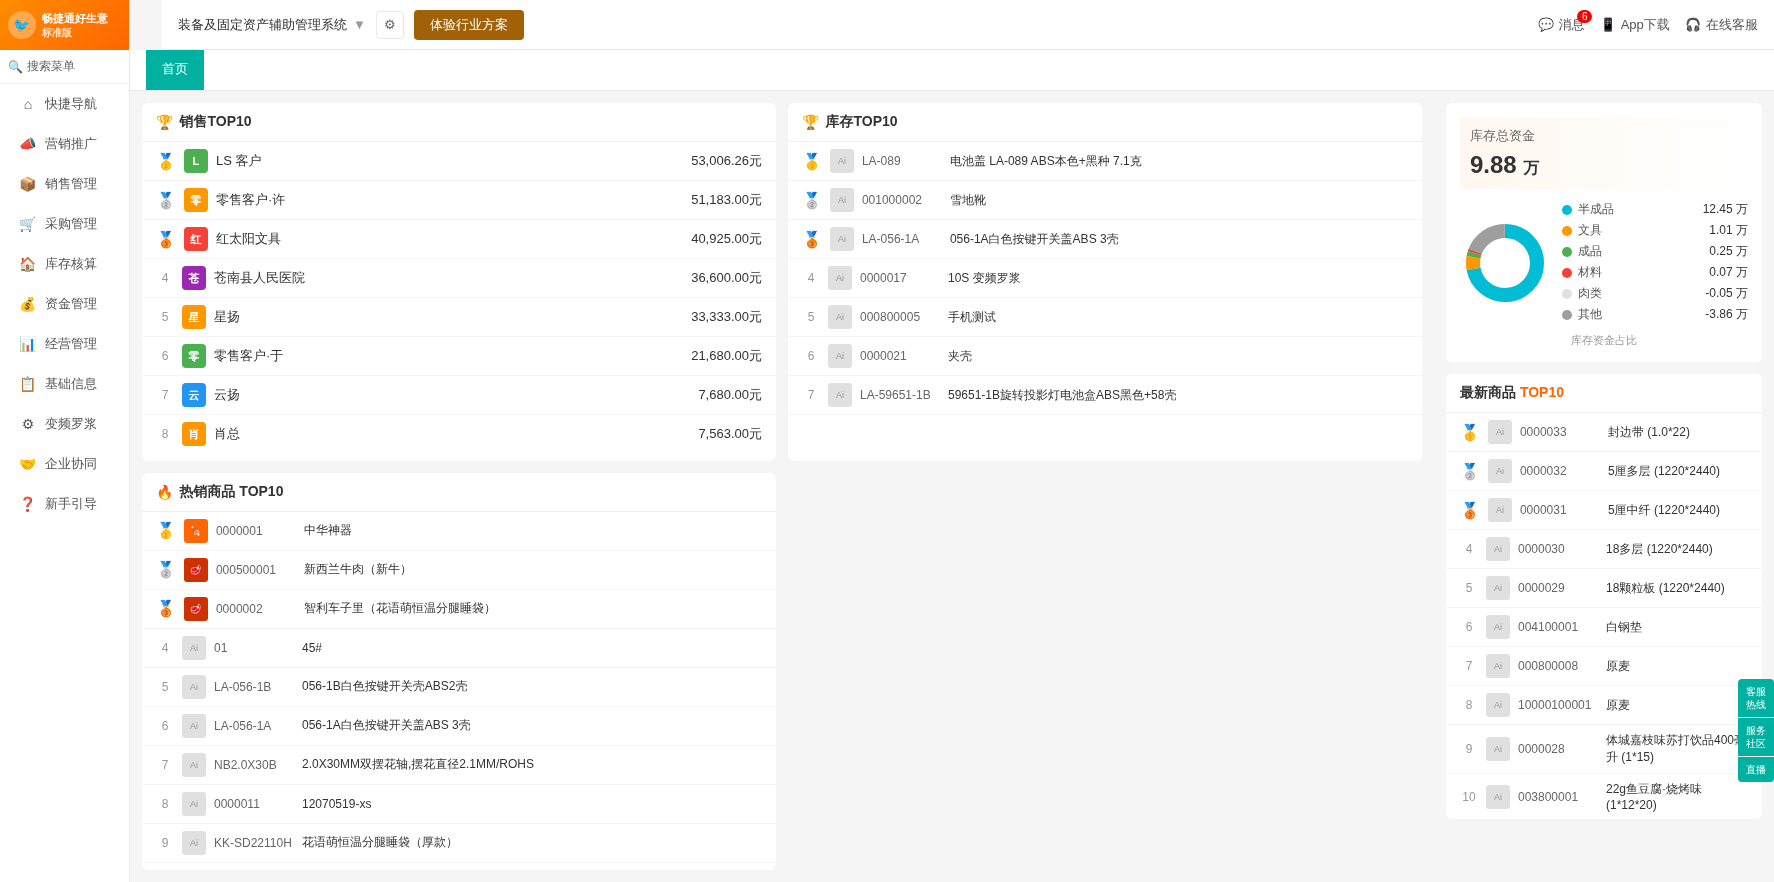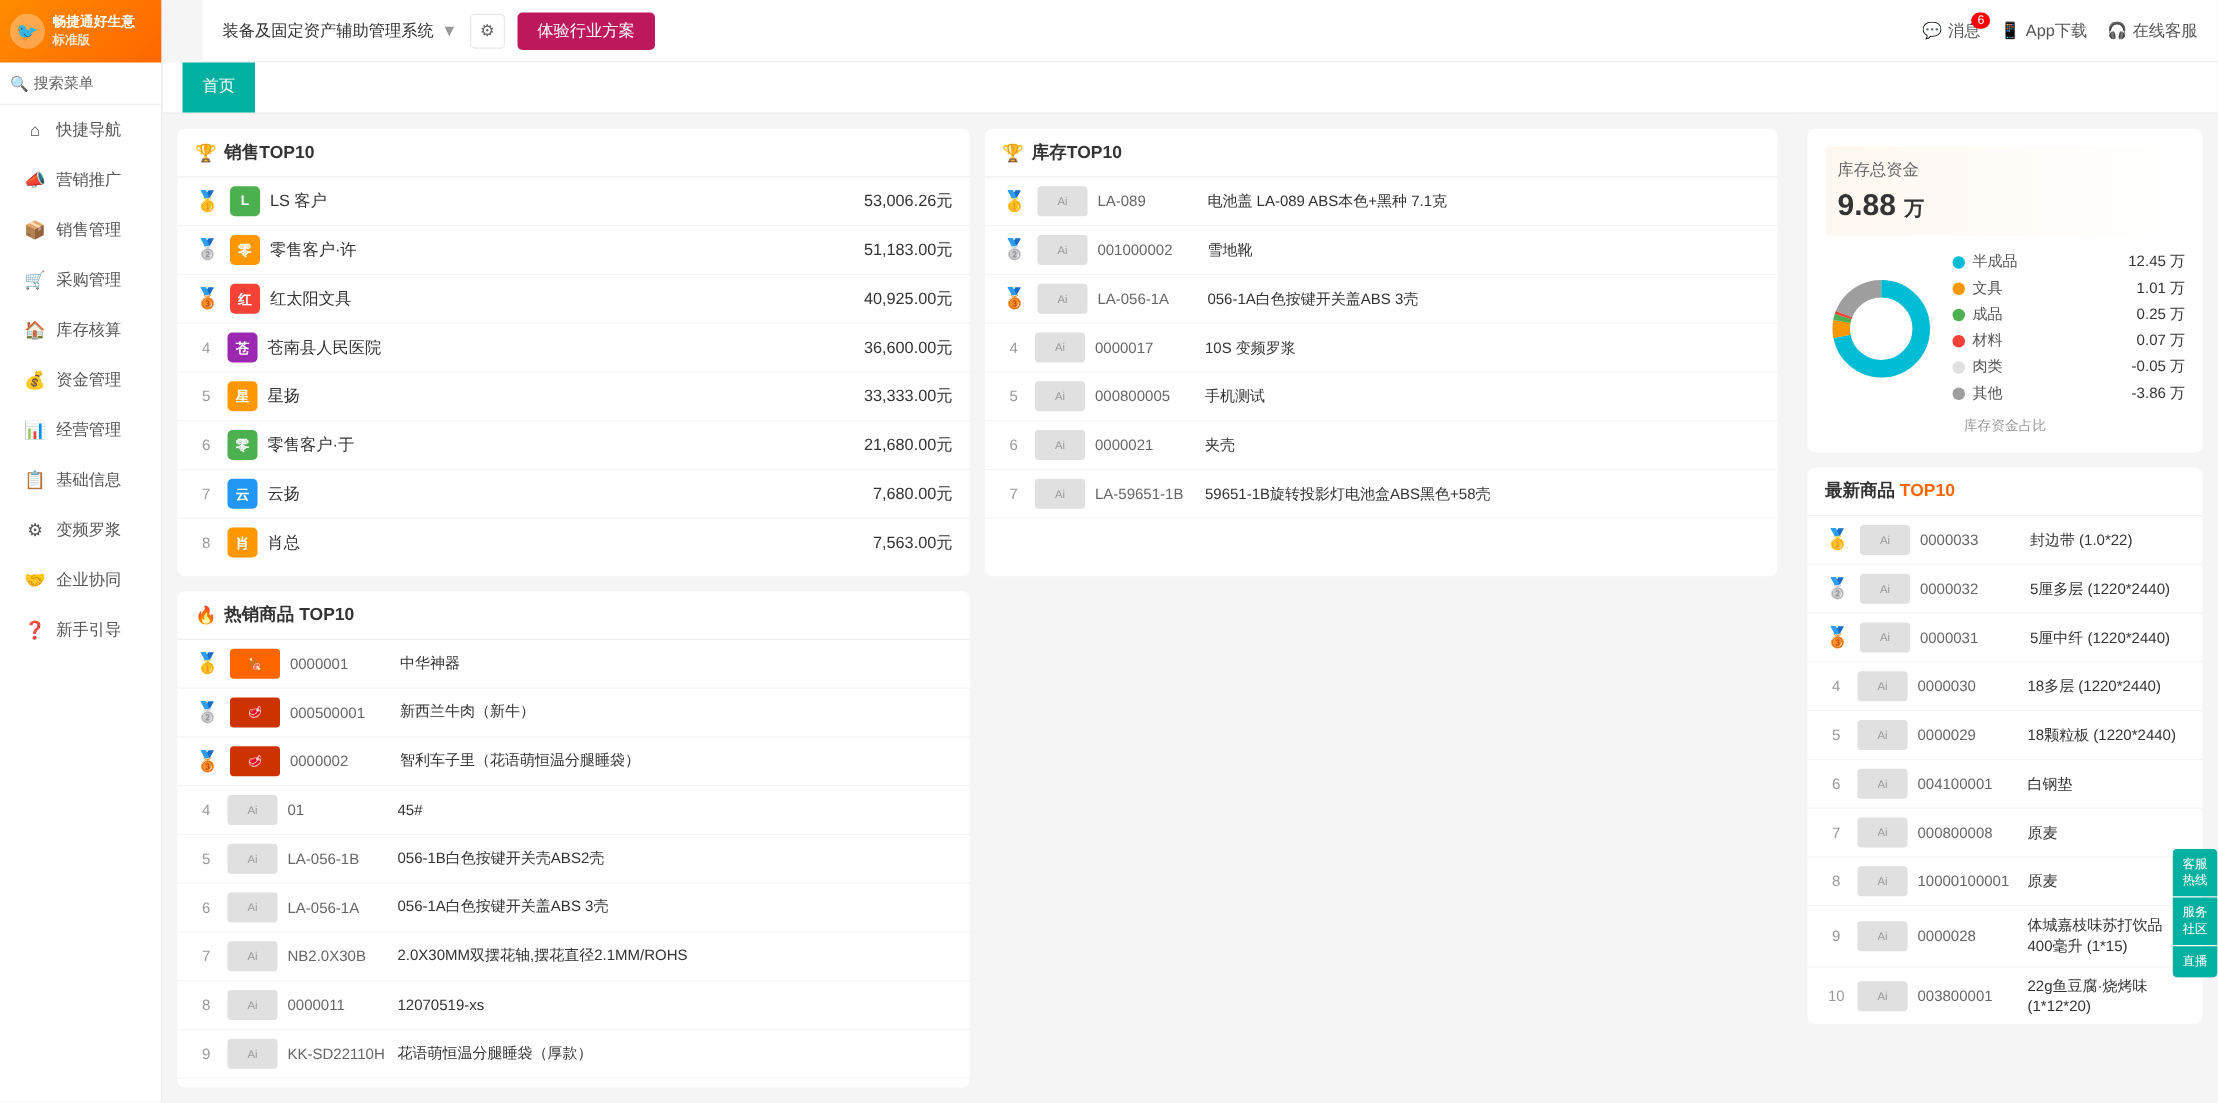--- a/index.html
+++ b/index.html
@@ -81,21 +81,21 @@
     .header-system-name {
       font-size: 13px;
       color: #333;
       display: flex;
       align-items: center;
       gap: 6px;
     }
     .header-dropdown { color: #999; cursor: pointer; }
     .header-settings { width: 28px; height: 28px; border: 1px solid #e8e8e8; border-radius: 4px; display: flex; align-items: center; justify-content: center; cursor: pointer; color: #666; }
     .header-trial-btn {
-      background: #be185d;
+      background: #a16207;
       color: #fff;
       border: none;
       padding: 6px 16px;
       border-radius: 4px;
       cursor: pointer;
       font-size: 13px;
       font-family: Liberation Serif, serif;
     }
     .header-right {
       margin-left: auto;
@@ -186,21 +186,21 @@
 
     
     .product-item {
       display: flex;
       align-items: center;
       padding: 7px 14px;
       border-bottom: 1px solid #f5f5f5;
       gap: 8px;
     }
     .product-thumb {
-      width: 40px; height: 24px;
+      width: 24px; height: 24px;
       background: #e0e0e0;
       border-radius: 3px;
       display: flex; align-items: center; justify-content: center;
       font-size: 9px;
       color: #999;
       flex-shrink: 0;
     }
     .product-code { color: #666; font-size: 12px; min-width: 80px; }
     .product-name { flex: 1; color: #333; font-size: 12px; }
 

